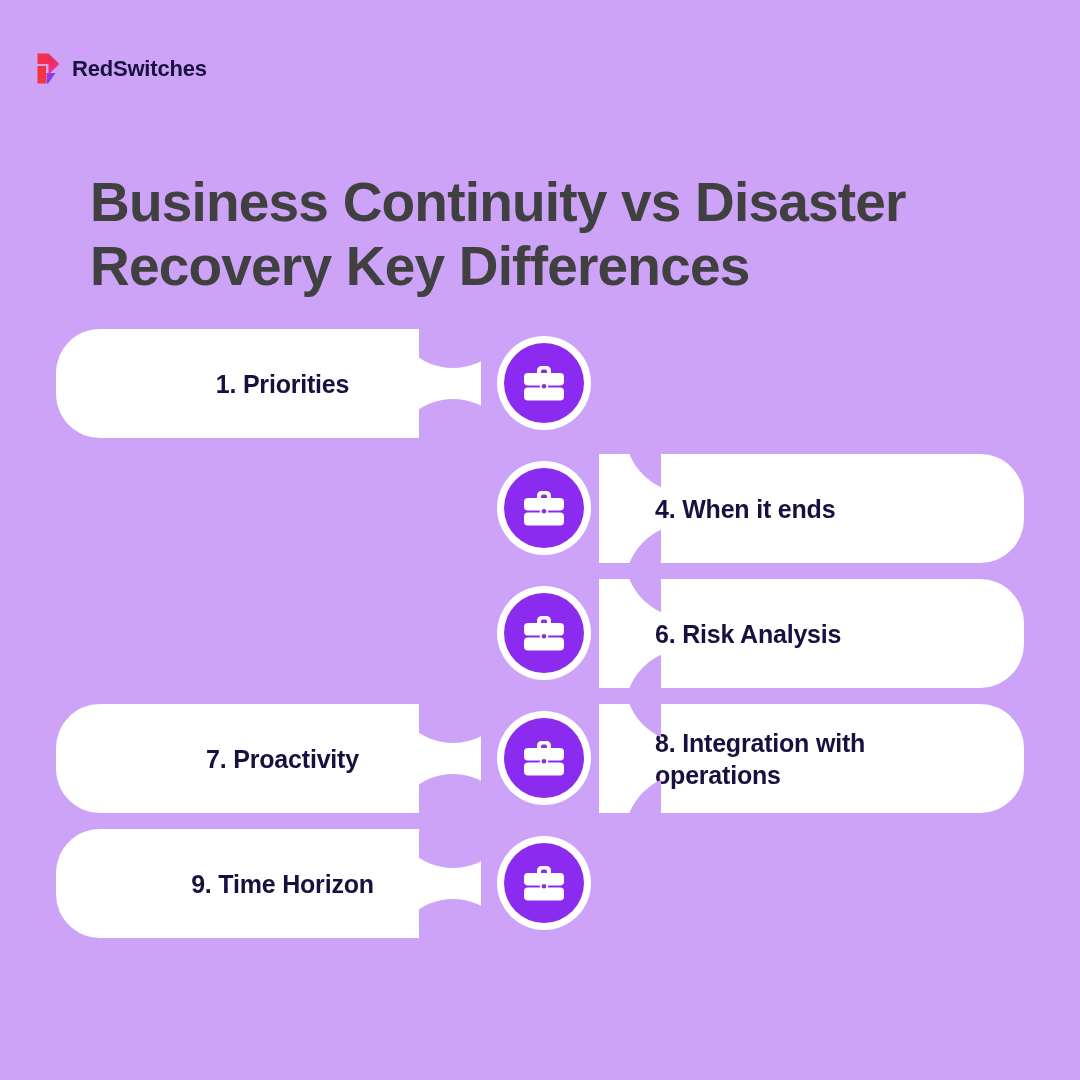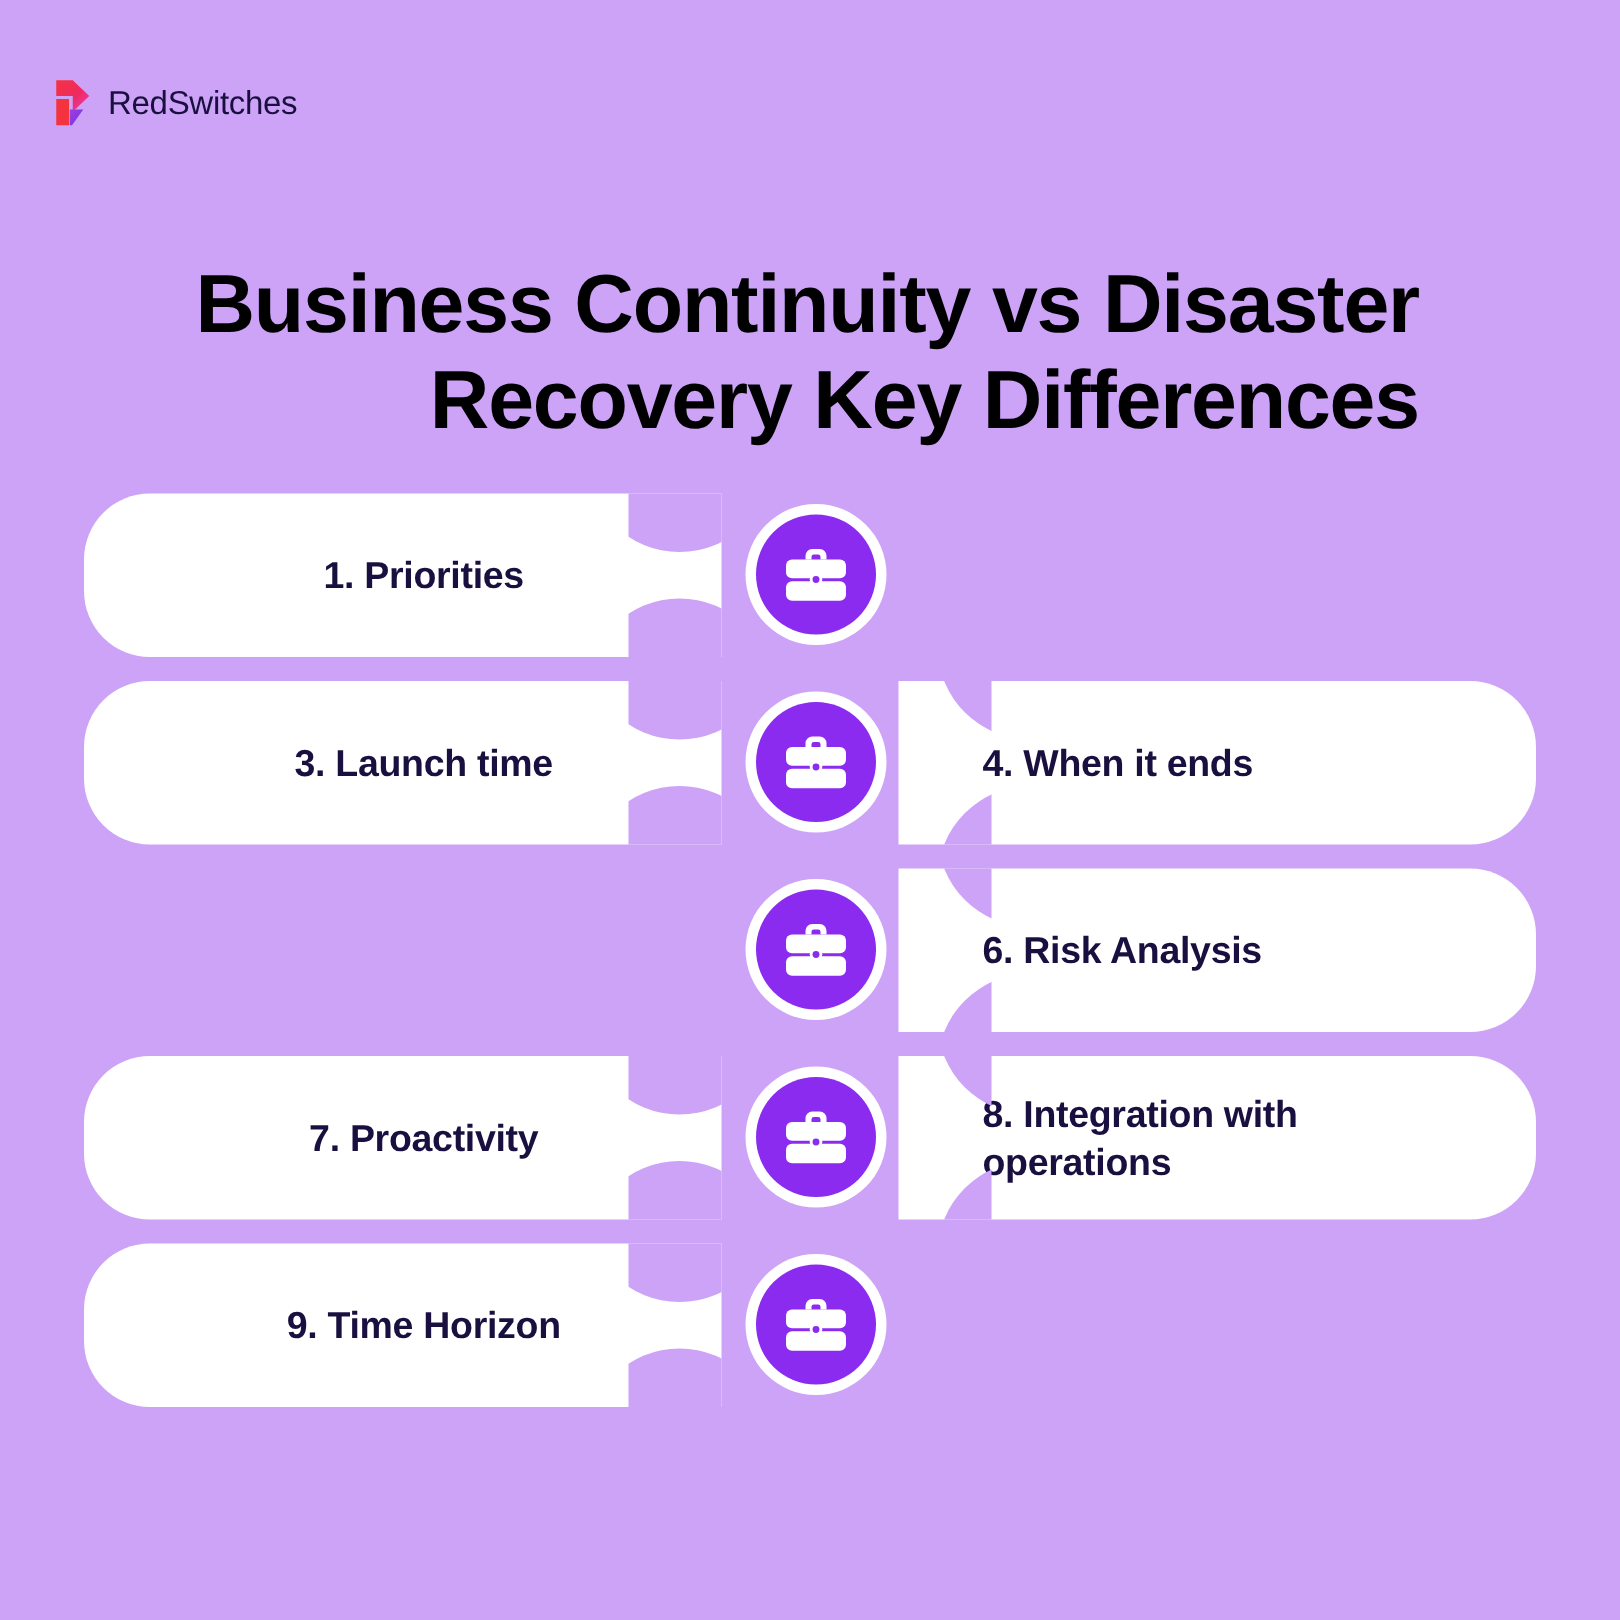--- a/index.html
+++ b/index.html
@@ -24,37 +24,37 @@
     align-items: center;
     gap: 9px;
   }
   .logo-mark {
     width: 27px;
     height: 33px;
     display: block;
   }
   .logo-text {
     font-size: 22px;
-    font-weight: 400;
+    font-weight: 700;
     color: #1a1040;
     letter-spacing: -0.2px;
     line-height: 1;
     white-space: nowrap;
   }
 
   
   .title {
     position: absolute;
     left: 0;
     top: 133px;
     width: 1036px;
-    text-align: right;
+    text-align: left;
     font-size: 55px;
     font-weight: bold;
-    color: #000000;
+    color: #404040;
     line-height: 1.17;
     letter-spacing: -0.8px;
     padding: 0 90px;
     box-sizing: border-box;
   }
 
   
   .rows {
     position: absolute;
     left: 0;
@@ -244,23 +244,20 @@
           <rect x="2" y="10" width="40" height="12.5" rx="4" fill="#ffffff"></rect>
           <rect x="2" y="24.5" width="40" height="13" rx="4" fill="#ffffff"></rect>
           <circle cx="22" cy="23.3" r="4.2" fill="#ffffff"></circle>
           <circle cx="22" cy="23.3" r="2.3" fill="#8b2bf0"></circle>
         </svg>
       </div>
     </div>
   </div>
 
   <div class="row">
-    <div class="pill pill-left">
-      <span class="pill-label"> 3. Launch time</span>
-    </div>
     <div class="pill pill-right">
       <span class="pill-label">4. When it ends</span>
     </div>
     <div class="waist waist-a"></div>
     <div class="waist-b2"></div>
     <div class="waist-c"></div>
     <div class="waist-d"></div>
     <div class="badge">
       <div class="badge-inner">
         <svg class="badge-icon" width="44" height="40" viewBox="0 0 44 40" xmlns="http://www.w3.org/2000/svg">

